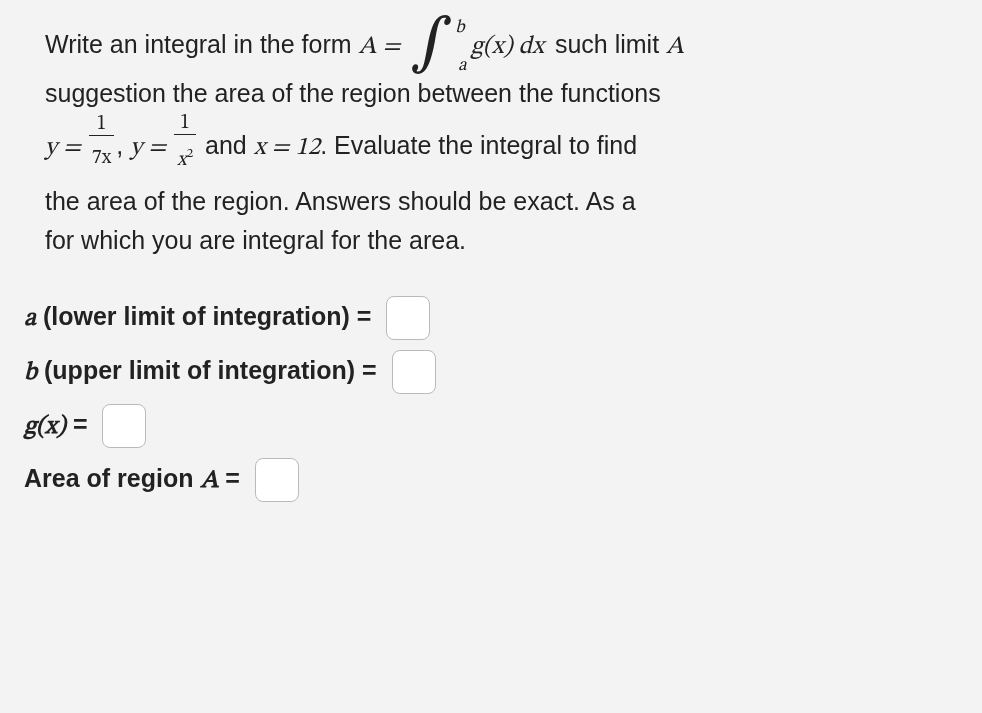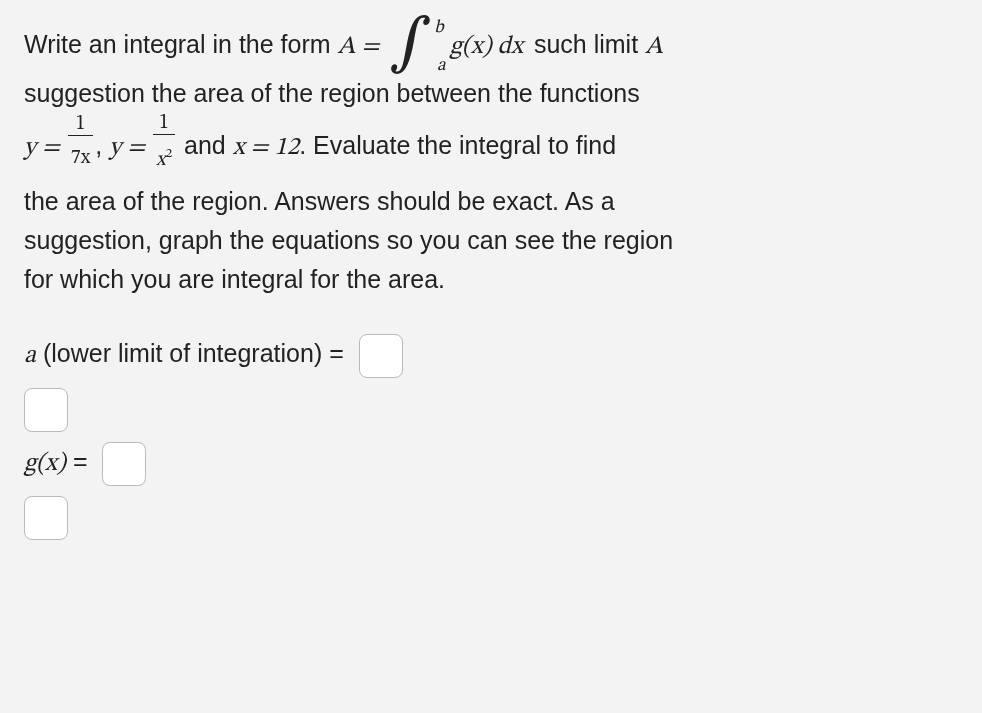--- a/index.html
+++ b/index.html
@@ -10,23 +10,23 @@
     font-size: 25px;
     color: #222;
     line-height: 1.55;
     width: 982px;
     box-sizing: border-box;
   }
   .math {
     font-family: "Cambria Math", "STIX Two Math", "Latin Modern Math", Georgia, serif;
   }
   .mi { font-style: italic; }
-  .problem { margin-bottom: 36px; }
+  .problem { margin-bottom: 36px; margin-left: 21px; }
   .answers { display: flex; flex-direction: column; gap: 10px; }
-  .answer-row { display: flex; gap: 8px; }
+  .answer-row { display: flex; align-items: center; gap: 8px; font-weight: bold; }
   .answer-row .label { white-space: pre; }
   .input-box {
     display: inline-block;
     min-width: 44px;
     height: 44px;
     border: 1.5px solid #bababa;
     border-radius: 8px;
     background: #fff;
     box-sizing: border-box;
   }
@@ -77,37 +77,38 @@
     <span class="math mi">y = </span><span class="frac math">
       <span class="num">1</span>
       <span class="den"><span>7x</span></span>
     </span><span>, </span><span class="math mi">y = </span><span class="frac math">
       <span class="num">1</span>
       <span class="den"><span class="mi">x</span><sup>2</sup></span>
     </span><span> and </span><span class="math mi">x = 12</span><span>. Evaluate the integral to find</span>
   </div>
 
   <div>the area of the region. Answers should be exact. As a</div>
-  <div>suggestion, graph the equations so you can see the region</div>
   <div>for which you are integral for the area.</div>
 </div>
 
 <div class="answers">
 
   <div class="answer-row">
     <span class="label"><span class="math mi">a</span><span> (lower limit of integration) = </span></span>
     <span class="input-box"></span>
   </div>
 
   <div class="answer-row">
+    <span class="label"><span class="math mi">b</span><span> (upper limit of integration) = </span></span>
     <span class="input-box"></span>
   </div>
 
   <div class="answer-row">
     <span class="label"><span class="math mi">g(x)</span><span> = </span></span>
     <span class="input-box"></span>
   </div>
 
   <div class="answer-row">
+    <span class="label"><span>Area of region </span><span class="math mi">A</span><span> = </span></span>
     <span class="input-box"></span>
   </div>
 
 </div>
 
 </body></html>

